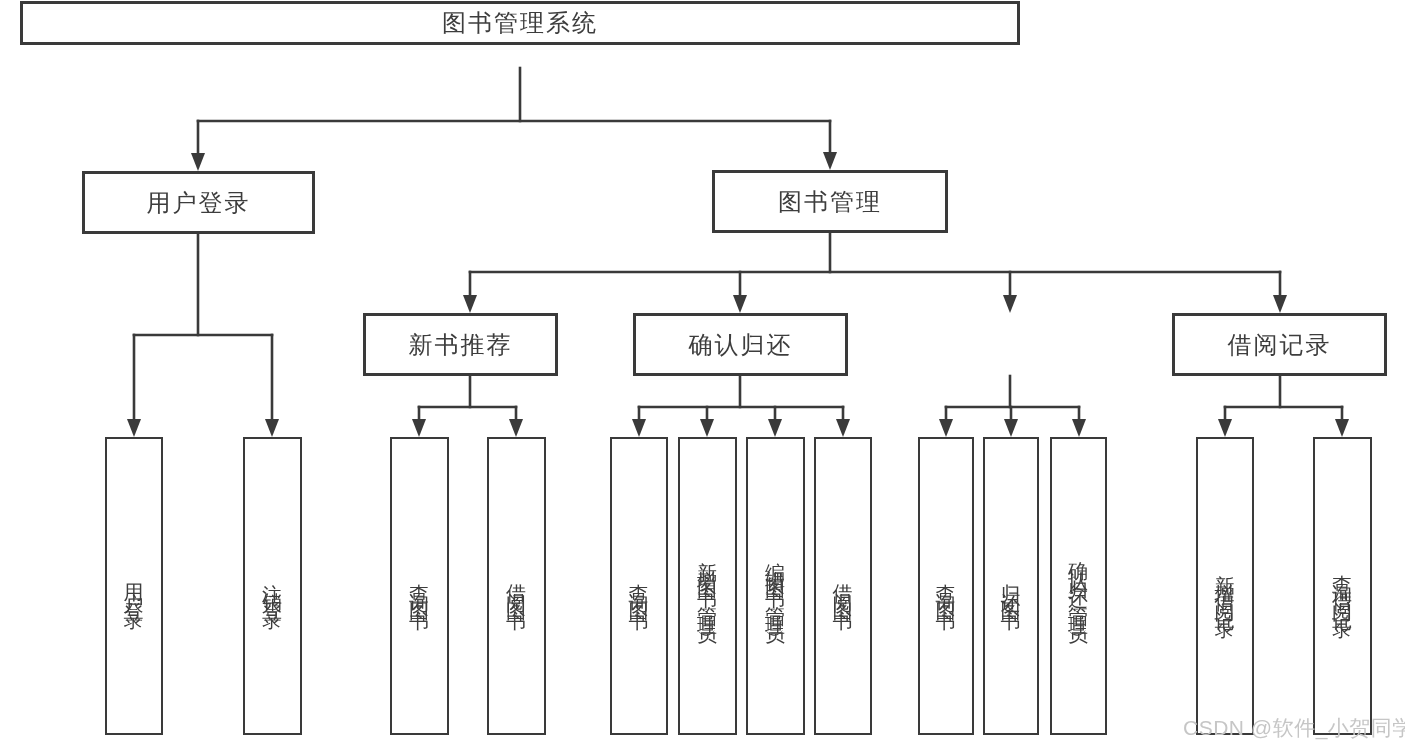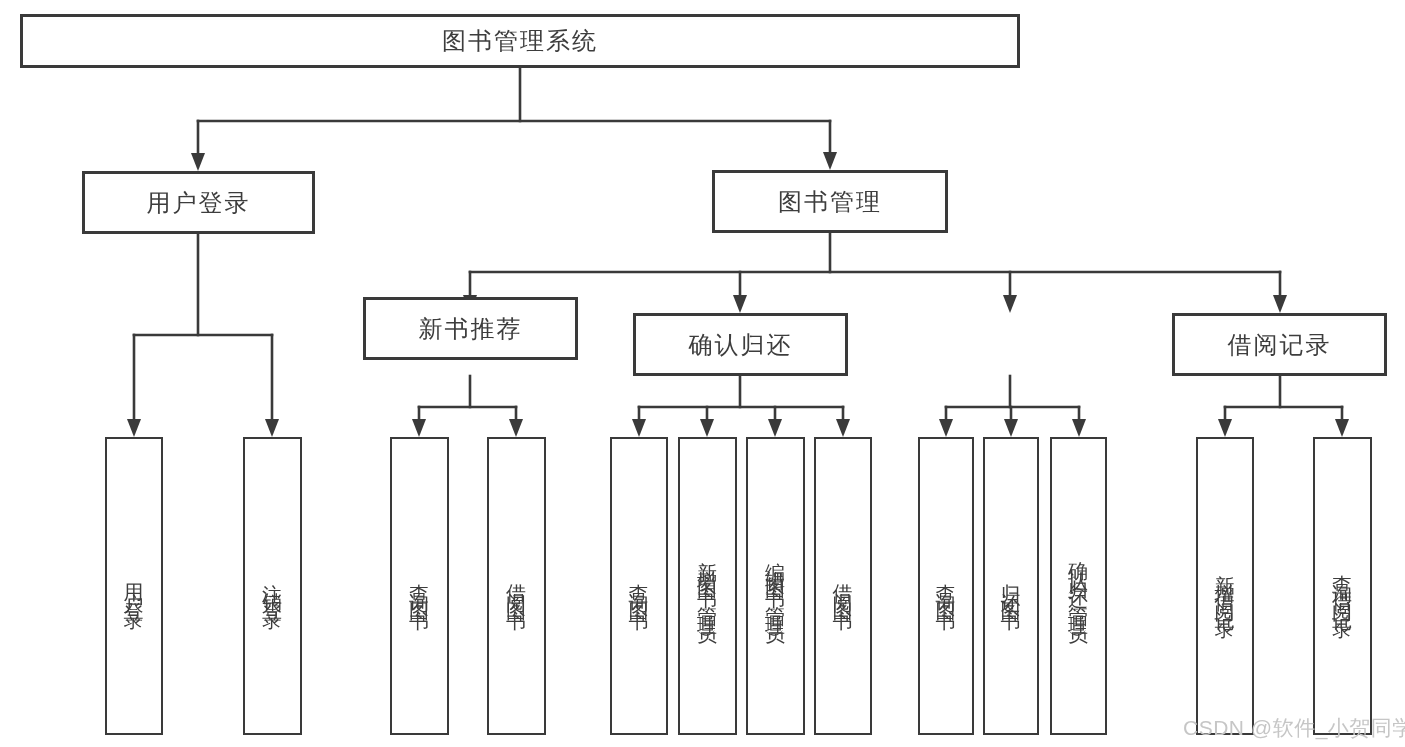--- a/index.html
+++ b/index.html
@@ -113,32 +113,32 @@
       <polygon points="700,419 714,419 707,437"></polygon>
       <polygon points="768,419 782,419 775,437"></polygon>
       <polygon points="836,419 850,419 843,437"></polygon>
       <polygon points="939,419 953,419 946,437"></polygon>
       <polygon points="1004,419 1018,419 1011,437"></polygon>
       <polygon points="1072,419 1086,419 1079,437"></polygon>
       <polygon points="1218,419 1232,419 1225,437"></polygon>
       <polygon points="1335,419 1349,419 1342,437"></polygon>
     </svg>
 
-  <div class="node h" style="left:20px;top:14px;width:1000px;height:54px">
+  <div class="node h" style="left:20px;top:1px;width:1000px;height:44px">
     <span class="lbl">图书管理系统</span>
   </div>
 
   <div class="node h" style="left:82px;top:171px;width:233px;height:63px">
     <span class="lbl">用户登录</span>
   </div>
   <div class="node h" style="left:712px;top:170px;width:236px;height:63px">
     <span class="lbl">图书管理</span>
   </div>
 
-  <div class="node h" style="left:363px;top:297px;width:215px;height:63px">
+  <div class="node h" style="left:363px;top:313px;width:195px;height:63px">
     <span class="lbl">新书推荐</span>
   </div>
   <div class="node h" style="left:633px;top:313px;width:215px;height:63px">
     <span class="lbl">确认归还</span>
   </div>
   <div class="node h" style="left:1172px;top:313px;width:215px;height:63px">
     <span class="lbl">借阅记录</span>
   </div>
 
   <div class="node v" style="left:105px;top:437px;width:58px;height:298px">

